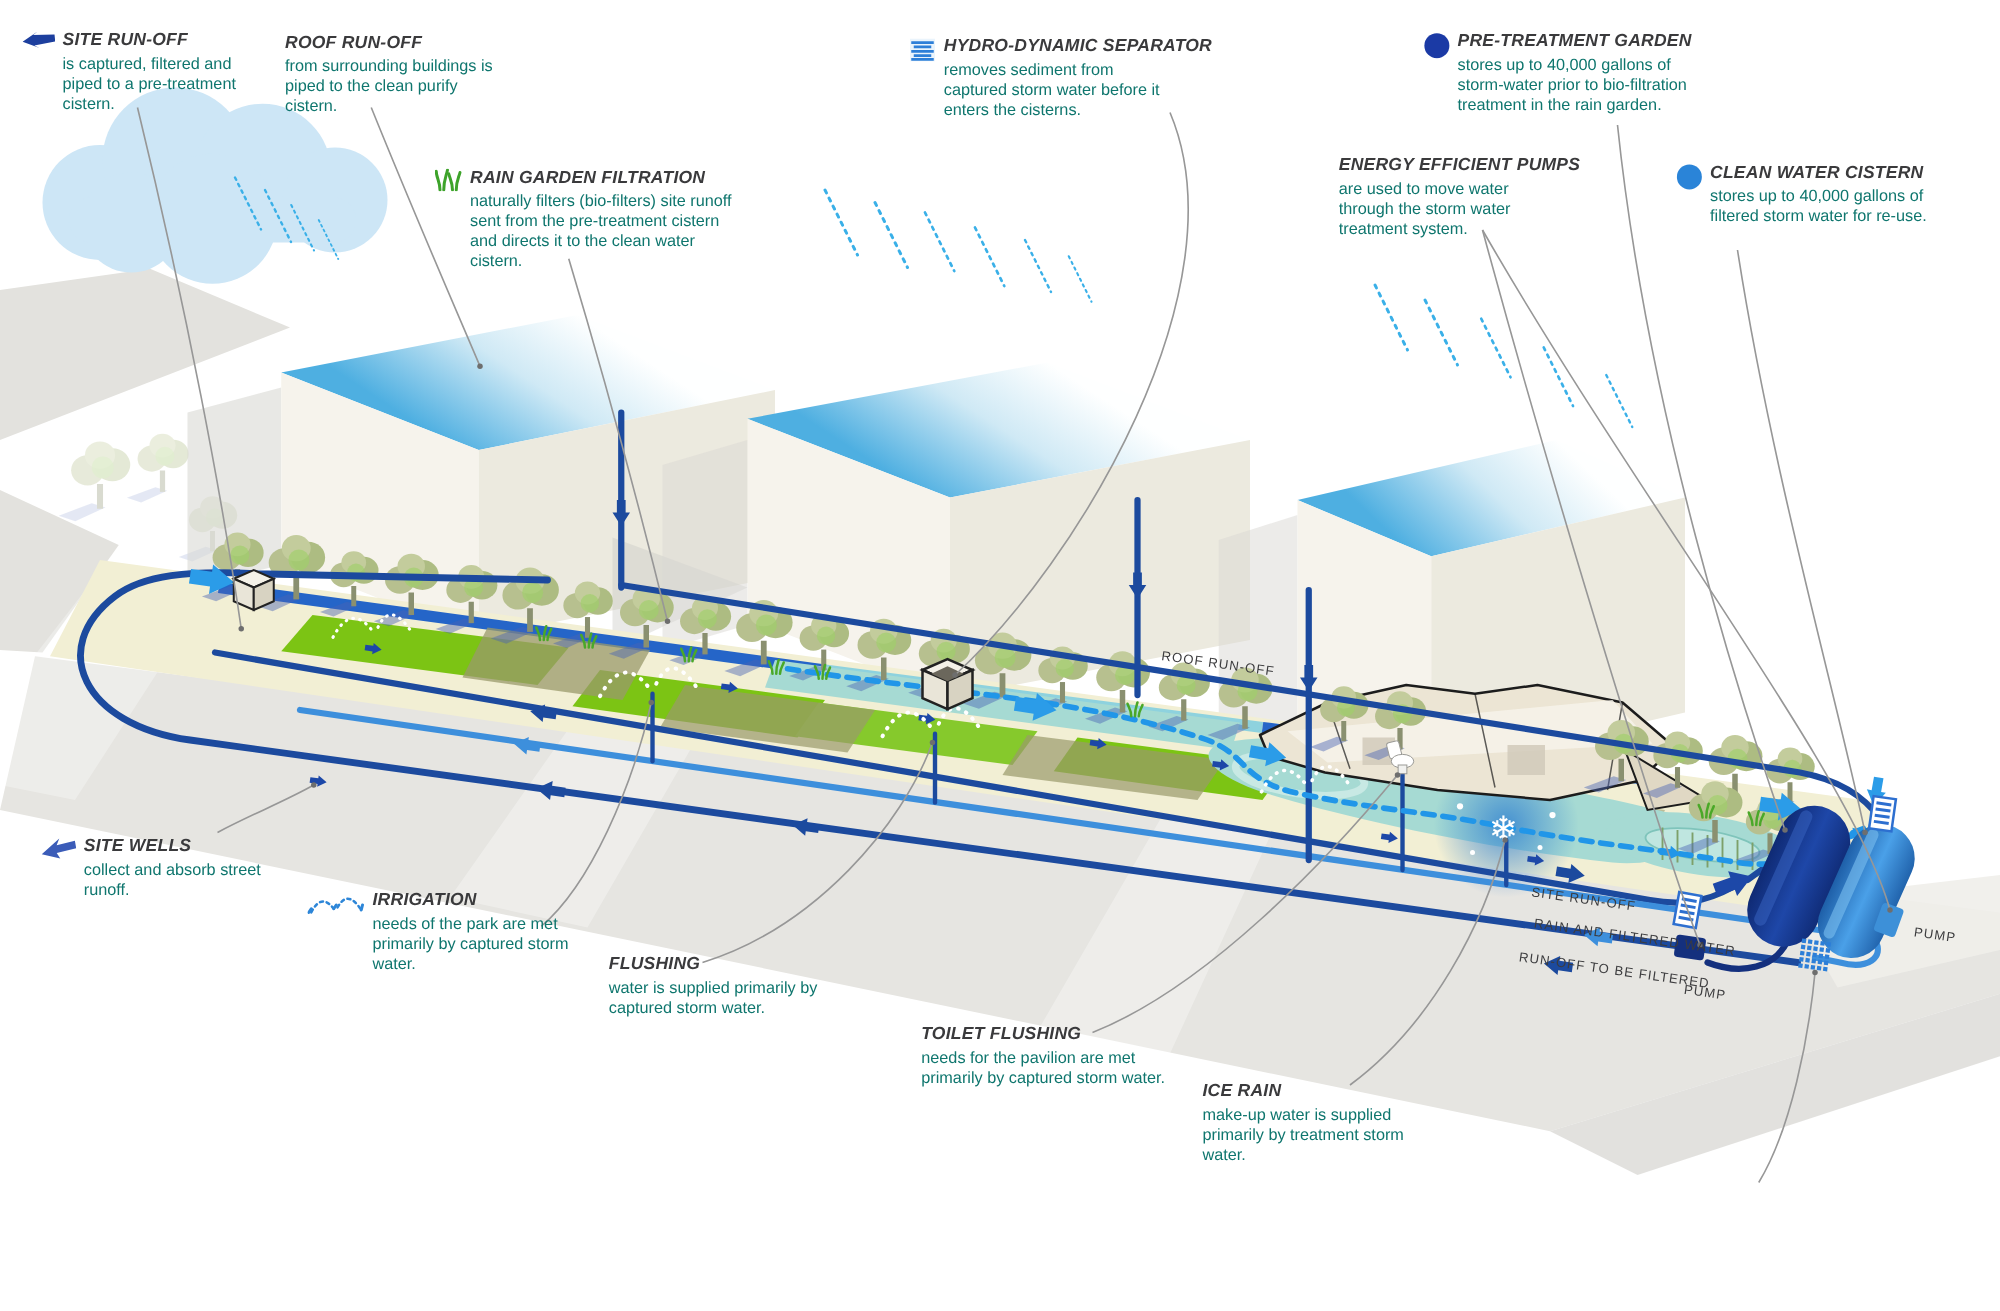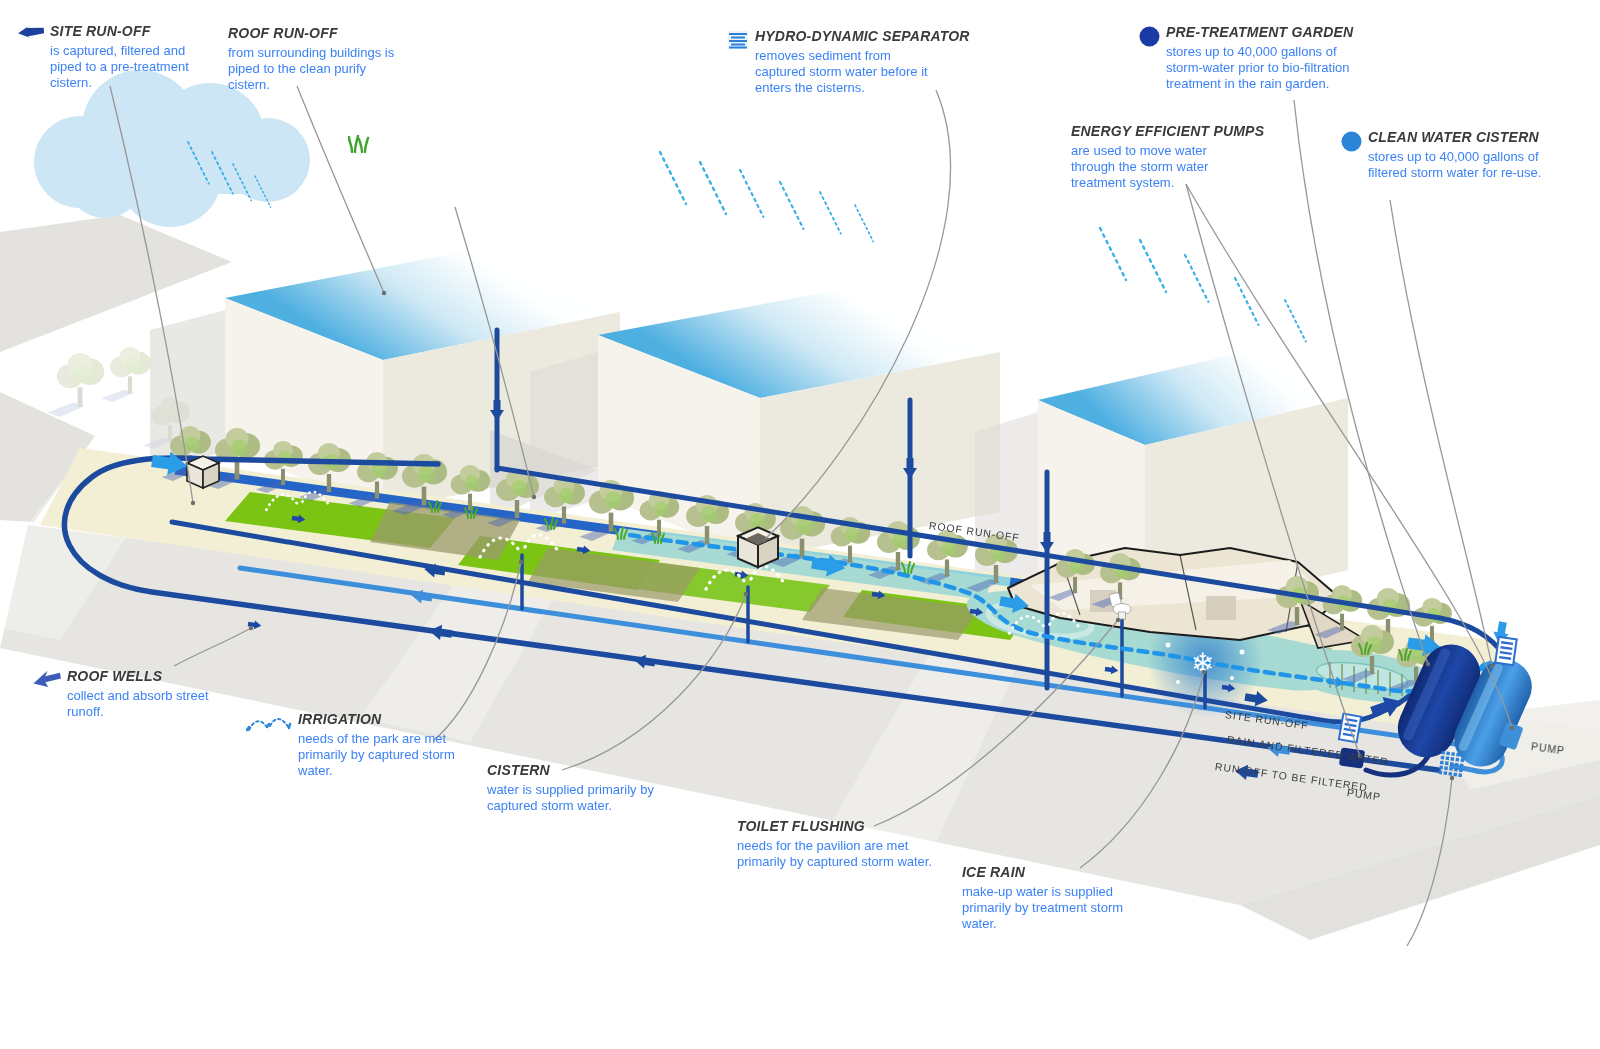--- a/index.html
+++ b/index.html
@@ -4,21 +4,21 @@
 <style>
   html,body{margin:0;padding:0;background:#fff;}
   .stage{position:relative;width:1600px;height:1049px;background:#ffffff;overflow:hidden;
          font-family:"Liberation Sans",sans-serif;}
   .scene{position:absolute;left:0;top:0;}
   .callout{position:absolute;display:flex;align-items:flex-start;gap:6px;}
   .ic{flex:0 0 auto;margin-top:1px;}
   .c-title{font-style:italic;font-weight:bold;font-size:14px;line-height:1.12;
            color:#3a3a3c;letter-spacing:.2px;white-space:nowrap;}
   .c-title.wrap{white-space:normal;}
-  .c-body{font-size:13px;line-height:1.24;color:#3b82f6;margin-top:3px;}
+  .c-body{font-size:13px;line-height:1.24;color:#0f766e;margin-top:3px;}
   .plabel{position:absolute;font-size:10.5px;color:#3c3c3e;letter-spacing:.9px;
           white-space:nowrap;transform:rotate(8deg);transform-origin:0 0;}
 </style>
 </head>
 <body>
 
 <div class="stage">
 
 <svg class="scene" width="1600" height="1049" viewBox="0 0 1600 1049">
   <defs>
@@ -386,20 +386,24 @@
 
 <div class="callout" style="left:348px;top:134px">
   <span class="ic">
     <svg width="22" height="18" fill="none" stroke="#3da32a" stroke-width="2.4" stroke-linecap="round">
       <path d="M4,17 C4,10 1,7 1,2"></path>
           <path d="M7,17 C7,9 9,6 10,1"></path>
       <path d="M14,17 C14,11 12,8 11,4"></path>
           <path d="M17,17 C17,10 19,7 20,3"></path>
     </svg>
   </span>
+  <div class="ctxt" style="width:222px">
+    <div class="c-title">RAIN GARDEN FILTRATION</div>
+    <div class="c-body">naturally filters (bio-filters) site runoff sent from the pre-treatment cistern and directs it to the clean water cistern.</div>
+  </div>
 </div>
 
 <div class="callout" style="left:727px;top:29px">
   <span class="ic">
     <svg width="22" height="20">
       <rect x="1" y="1" width="20" height="18" fill="#eaf4fc"></rect>
       <path d="M2,4 H20 M4,7.5 H18 M2,11 H20 M4,14.5 H18 M2,17.5 H20" stroke="#2d7fd8" stroke-width="2.2" fill="none"></path>
     </svg>
   </span>
   <div class="ctxt" style="width:188px">
@@ -439,42 +443,42 @@
   </div>
 </div>
 
 <div class="callout" style="left:33px;top:669px">
   <span class="ic">
     <svg width="28" height="20">
           <path d="M28,5 L13,6 L16,1 L0,11 L14,17 L12,12 L28,11 Z" fill="#3b5cb8" transform="rotate(-10 14 10)"></path>
         </svg>
   </span>
   <div class="ctxt" style="width:172px">
-    <div class="c-title">ROOF WELLS</div>
+    <div class="c-title">SITE WELLS</div>
     <div class="c-body">collect and absorb street runoff.</div>
   </div>
 </div>
 
 <div class="callout" style="left:246px;top:712px">
   <span class="ic">
     <svg width="46" height="20" fill="none" stroke="#2d86d8" stroke-width="2" stroke-linecap="round">
       <path d="M3,17 Q11,1 21,14" stroke-dasharray="2.5 3"></path>
       <path d="M24,13 Q32,-2 43,15" stroke-dasharray="2.5 3"></path>
       <path d="M1,17 l2,-3 M21,14 l2,-3 M43,15 l1,-4" stroke-width="2.4"></path>
     </svg>
   </span>
   <div class="ctxt" style="width:168px">
     <div class="c-title">IRRIGATION</div>
     <div class="c-body">needs of the park are met primarily by captured storm water.</div>
   </div>
 </div>
 
 <div class="callout" style="left:487px;top:763px">
   <div class="ctxt" style="width:192px">
-    <div class="c-title">CISTERN</div>
+    <div class="c-title">FLUSHING</div>
     <div class="c-body">water is supplied primarily by captured storm water.</div>
   </div>
 </div>
 
 <div class="callout" style="left:737px;top:819px">
   <div class="ctxt" style="width:202px">
     <div class="c-title">TOILET FLUSHING</div>
     <div class="c-body">needs for the pavilion are met primarily by captured storm water.</div>
   </div>
 </div>

